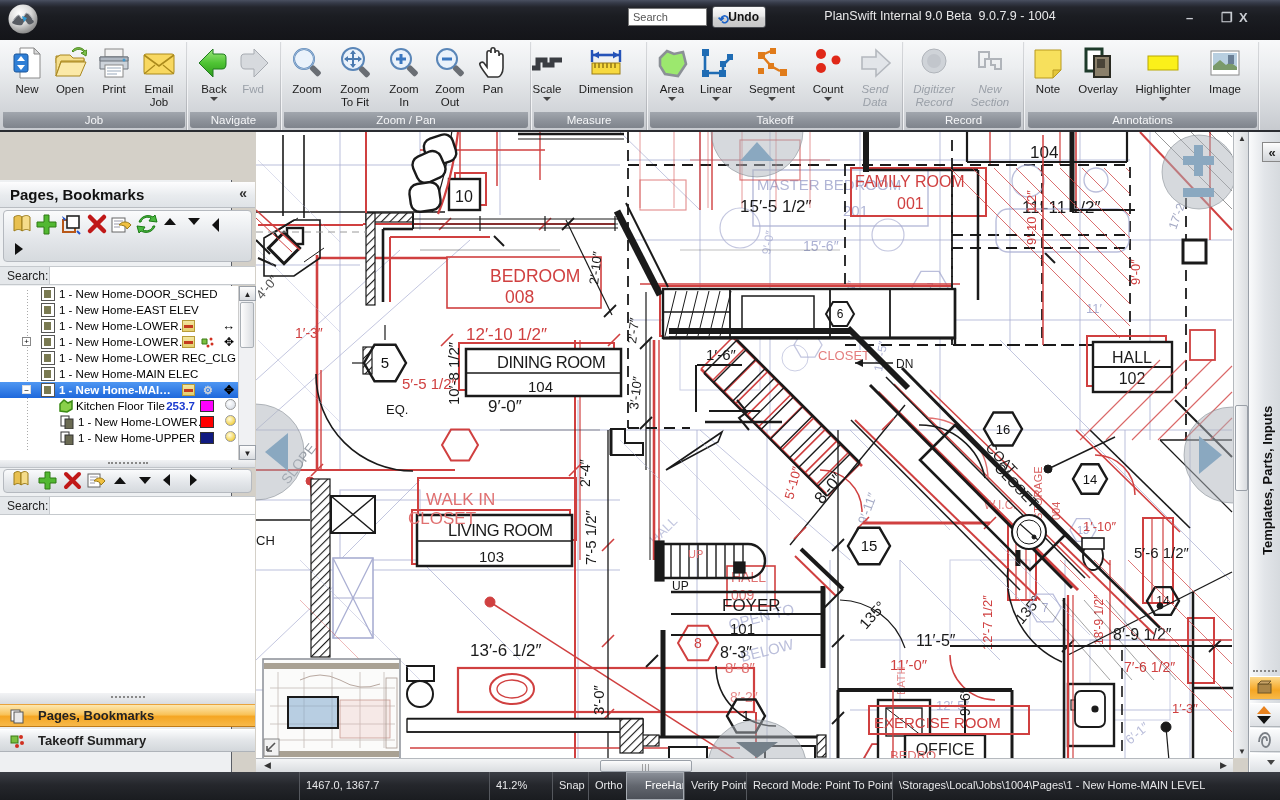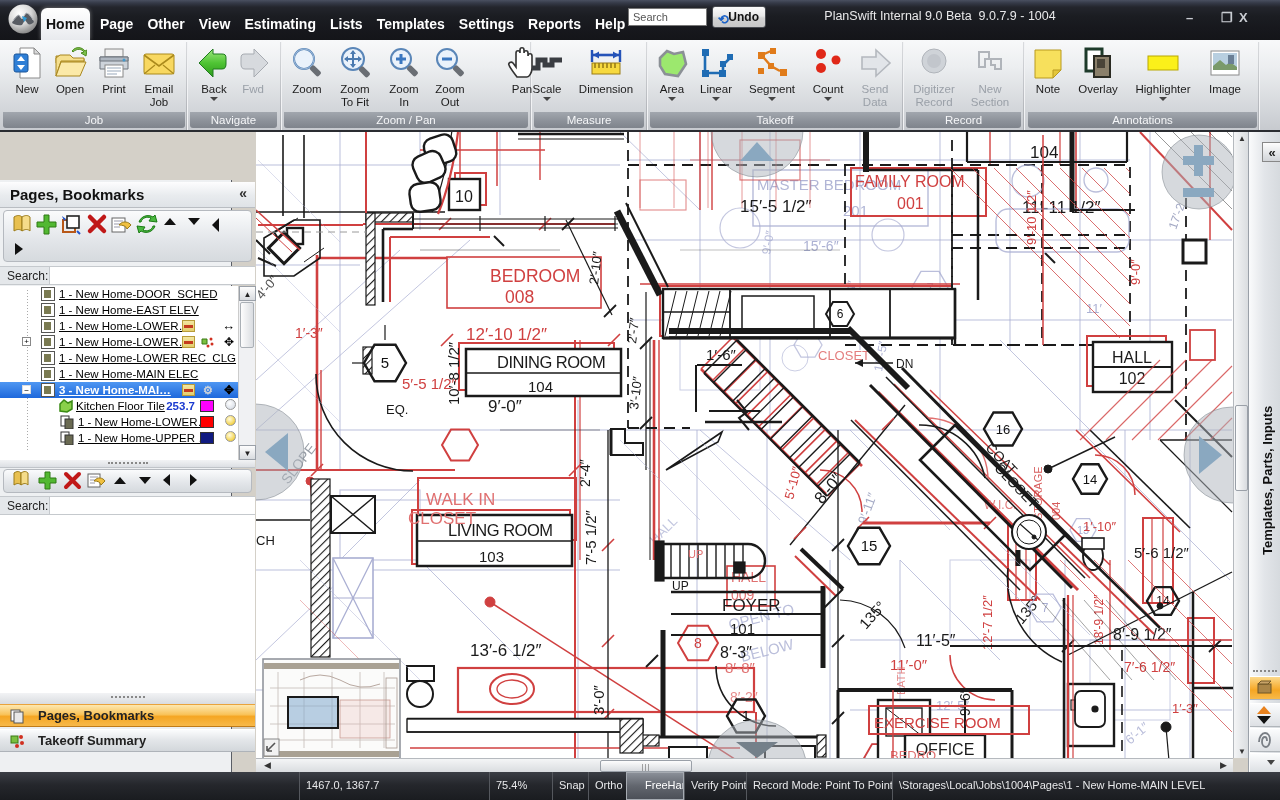--- a/index.html
+++ b/index.html
@@ -23,36 +23,36 @@
 
 
 #ribbon { position:absolute; left:0; top:40px; width:1280px; height:92px;
   background:linear-gradient(#f8f9fa 0%, #eceef0 30%, #d4d7db 75%, #c7cacf 100%); border-bottom:2px solid #2a2c31; }
 .rgroup { position:absolute; top:0; height:90px; }
 .rgroup .glabel { position:absolute; left:1px; right:1px; bottom:2px; height:16px; text-align:center; color:#f5f6f8; font-size:11.5px;
   background:linear-gradient(#a2a7ae, #8b9098 60%, #7f848c); border-radius:0 0 3px 3px; line-height:16px; }
 .gsep { position:absolute; top:2px; width:2px; height:88px; background:linear-gradient(#d9dbde, #a9acb1); border-right:1px solid #f2f3f5; }
 .ritem { position:absolute; top:6px; width:52px; text-align:center; font-size:11.5px; color:#1c1c1c; line-height:13px; }
 .ritem .ricon { display:block; margin:0 auto 3px auto; width:34px; height:34px; }
-.ritem.dis { color:#9aa0a8; }
+.ritem.dis { color:#9aa0a8;font-style:italic; }
 .caret { display:block; margin:1px auto 0 auto; width:0; height:0; border-left:4px solid transparent; border-right:4px solid transparent; border-top:4px solid #444; }
 
 
 #leftpanel { position:absolute; left:0; top:132px; width:232px; height:640px; background:#eef0f2; border-right:1px solid #5a5e66;margin-top:48px; }
 #lp-title { position:absolute; left:0; top:2px; width:255px; height:26px; background:linear-gradient(#fdfdfe,#e8ebee 55%,#dfe3e7); border-bottom:1px solid #b9bdc2;
   font-size:15px; font-weight:bold; color:#111; padding:4px 0 0 10px; }
 #lp-title .chev { position:absolute; right:8px; top:3px; font-weight:bold; font-size:14px; color:#333; }
 .lp-toolbar { position:absolute; left:3px; width:249px; background:linear-gradient(#fafbfc,#e2e5e9 60%,#d6dade); border:1px solid #b5b9bf; border-radius:4px; }
 .searchrow { position:absolute; left:0; width:255px; height:19px; background:#e4e7ea; border-top:1px solid #c5c9cd; border-bottom:1px solid #c5c9cd; font-size:12px; color:#222; }
 .searchrow .lbl { position:absolute; left:7px; top:2px; }
 .searchrow .inp { position:absolute; left:49px; top:0; width:206px; height:17px; background:#fff; border-left:1px solid #c5c9cd; }
 #tree { position:absolute; left:0; top:106px; width:255px; height:174px; background:#fff; font-size:11.5px; color:#000; }
 #tree:before { content:""; position:absolute; left:27px; top:4px; width:1px; height:160px; background-image:linear-gradient(#aaa 30%, transparent 30%); background-size:1px 3px; }
 .trow { position:relative; height:16px; line-height:16px; white-space:nowrap; }
-.trow .txt { position:absolute; left:59px; top:0;text-decoration:underline; }
+.trow .txt { position:absolute; left:59px; top:0; }
 .trow.sel { background:linear-gradient(#4f97f2,#1e68dc); color:#fff; font-weight:bold; }
 .pgicon { position:absolute; left:41px; top:1px; width:14px; height:14px; background:#fff; border:1px solid #555; }
 .pgicon:before { content:""; position:absolute; left:2px; top:2px; width:7px; height:8px; background:#7a7a52; }
 .swatch { position:absolute; left:200px; top:2px; width:14px; height:12px; border:1px solid #333; }
 .bulb { position:absolute; left:225px; top:1px; width:11px; height:11px; border-radius:50%; background:radial-gradient(circle at 40% 35%, #fffbe0, #f4d34a 70%, #c8a520); border:1px solid #999; }
 .bulb.off { background:radial-gradient(circle at 40% 35%, #ffffff, #dde2ea 70%, #b8c0cc); }
 .hicon { position:absolute; left:182px; top:2px; width:13px; height:12px; background:linear-gradient(#f3e6a0,#e4cf6e); border:1px solid #b89c3a; }
 .hicon:before { content:""; position:absolute; left:1px; top:4px; width:9px; height:3px; background:#c43c1e; }
 #treescroll { position:absolute; left:238px; top:106px; width:17px; height:174px; background:#f0f1f3; border-left:1px solid #ccc; }
 .sbtn { position:absolute; left:0; width:17px; height:15px; background:linear-gradient(#fdfdfd,#d8dbdf); border:1px solid #9aa0a8; color:#222; font-size:8px; text-align:center; line-height:15px; }
@@ -94,32 +94,20 @@
               <stop offset="0.5" stop-color="#d8d8d8"></stop>
               <stop offset="0.8" stop-color="#9a9a9a"></stop>
               <stop offset="1" stop-color="#787878"></stop>
             </radialGradient>
           </defs>
           <circle cx="15" cy="15" r="14.5" fill="url(#lg1)"></circle>
           <path d="M4 19c2-5 5-8 7-8l3 4 4-6c3 0 6 4 8 9-2 2-4 3-6 2l-3-4-3 5c-4 1-8-0.5-10-2z" fill="#585c63"></path>
           <path d="M5 17c3-4 5-6 6-6l3 4 4-6c2 0 5 3 7 7" fill="none" stroke="#b8bcc2" stroke-width="1"></path>
           <path d="M14 12l5 2-3 4z" fill="#2e9bd6"></path>
         </svg></div>
-    <div class="menutabs">
-      <div class="mtab active">Home</div>
-        <div class="mtab">Page</div>
-        <div class="mtab">Other</div>
-        <div class="mtab">View</div>
-        <div class="mtab">Estimating</div>
-        <div class="mtab">Lists</div>
-        <div class="mtab">Templates</div>
-        <div class="mtab">Settings</div>
-        <div class="mtab">Reports</div>
-        <div class="mtab">Help</div>
-    </div>
     <div id="searchbox">Search</div>
     <div id="undobtn"><span class="arr">⟳</span>Undo</div>
     <div id="wintitle">PlanSwift Internal 9.0 Beta&nbsp; 9.0.7.9 - 1004</div>
     <div class="winbtns">
         <span style="left:1186px;">–</span>
         <span style="left:1221px;">❐</span>
         <span style="left:1239px;">X</span>
       </div>
   </div>
 
@@ -209,21 +197,21 @@
     <div class="ritem" style="left:378px"><svg class="ricon" viewBox="0 0 34 34">
           <circle cx="14" cy="13" r="10" fill="#eaf2fb" stroke="#5a86b8" stroke-width="2"></circle>
           <path d="M14 8v10M9 13h10" stroke="#3a77c0" stroke-width="3"></path>
           <rect x="21" y="20" width="12" height="6" rx="2" transform="rotate(45 24 22)" fill="#6a6e74"></rect>
         </svg>Zoom<br>In</div>
     <div class="ritem" style="left:424px"><svg class="ricon" viewBox="0 0 34 34">
           <circle cx="14" cy="13" r="10" fill="#eaf2fb" stroke="#5a86b8" stroke-width="2"></circle>
           <path d="M9 13h10" stroke="#3a77c0" stroke-width="3"></path>
           <rect x="21" y="20" width="12" height="6" rx="2" transform="rotate(45 24 22)" fill="#6a6e74"></rect>
         </svg>Zoom<br>Out</div>
-    <div class="ritem" style="left:496px"><svg class="ricon" viewBox="0 0 34 34">
+    <div class="ritem" style="left:467px"><svg class="ricon" viewBox="0 0 34 34">
           <path d="M12 31c-3-4-7-9-8-12-1-2 2-4 4-2l3 4V7c0-3 4-3 4 0v-3c0-3 4-3 4 0v3c0-3 4-3 4 0v3c0-3 4-3 4 0v12c0 5-3 9-5 9z" fill="#fff" stroke="#333" stroke-width="1.6"></path>
         </svg>Pan</div>
 
     <div class="ritem" style="left:521px"><svg class="ricon" viewBox="0 0 34 34">
           <path d="M2 22h6v-8h7v5h7v-5h10" fill="none" stroke="#3a3d42" stroke-width="5"></path>
         </svg>Scale<span class="caret"></span></div>
     <div class="ritem" style="left:578px;width:56px"><svg class="ricon" viewBox="0 0 34 34">
           <path d="M3 4v12M31 4v12" stroke="#2553b8" stroke-width="2.4"></path>
           <path d="M4 9h26" stroke="#2553b8" stroke-width="2.6"></path>
           <path d="M4 9l6-3.4v6.8zM30 9l-6-3.4v6.8z" fill="#2553b8"></path>
@@ -358,21 +346,21 @@
           <span class="pgicon"></span>
           <span class="txt">1 - New Home-LOWER REC_CLG</span>
         </div>
       <div class="trow">
           <span class="pgicon"></span>
           <span class="txt">1 - New Home-MAIN ELEC</span>
         </div>
       <div class="trow sel">
           <span style="position:absolute;left:22px;top:3px;width:9px;height:9px;border:1px solid #ddd;font-size:8px;line-height:8px;text-align:center;background:#fff;color:#333;">–</span>
           <span class="pgicon"></span>
-          <span class="txt">3 - New Home-MAI…</span>
+          <span class="txt">1 - New Home-MAI…</span>
           <span class="hicon"></span>
           <span style="position:absolute;left:203px;top:0;font-size:11px;color:#cdd3da;">⚙</span>
           <span style="position:absolute;left:224px;top:0;font-size:12px;color:#000;">✥</span>
         </div>
       <div class="trow">
           <svg style="position:absolute;left:58px;top:1px" width="15" height="14">
             <path d="M2 5l4-4 4 3 4-2v8l-5 3-7-1z" fill="#8ad04a" stroke="#3a8a14" stroke-width="1.5"></path>
           </svg>
           <span class="txt" style="left:76px;">Kitchen Floor Tile</span>
           <span style="position:absolute;left:166px;top:0;width:29px;text-align:right;color:#1a3ad0;font-weight:bold;">253.7</span>
@@ -1045,21 +1033,21 @@
     <div class="rtbtn" style="top:596px;"><svg width="28" height="22" viewBox="0 0 28 22">
           <path d="M9 13c0-5 3-9 6-9s5 3 5 7-2 7-4 7-4-2-4-5 1-5 3-5 2 2 2 4" fill="none" stroke="#7a7f86" stroke-width="1.8"></path>
         </svg></div>
     <div class="rtbtn" style="top:621px;height:20px;">
         <span style="position:absolute;right:5px;top:6px;width:0;height:0;border-left:4px solid transparent;border-right:4px solid transparent;border-top:5px solid #444;"></span>
       </div>
   </div>
 
   <div id="statusbar">
     <div class="seg" style="left:299px;width:190px;">1467.0, 1367.7</div>
-    <div class="seg" style="left:489px;width:63px;">75.4%</div>
+    <div class="seg" style="left:489px;width:63px;">41.2%</div>
     <div class="seg" style="left:552px;width:36px;">Snap</div>
     <div class="seg" style="left:588px;width:38px;">Ortho</div>
     <div class="seg hl" style="left:626px;width:58px;">FreeHand</div>
     <div class="seg" style="left:684px;width:62px;">Verify Points</div>
     <div class="seg" style="left:746px;width:146px;">Record Mode: Point To Point</div>
     <div class="seg" style="left:892px;width:330px;">\Storages\Local\Jobs\1004\Pages\1 - New Home-MAIN LEVEL</div>
   </div>
 </div>
 
 </body></html>

